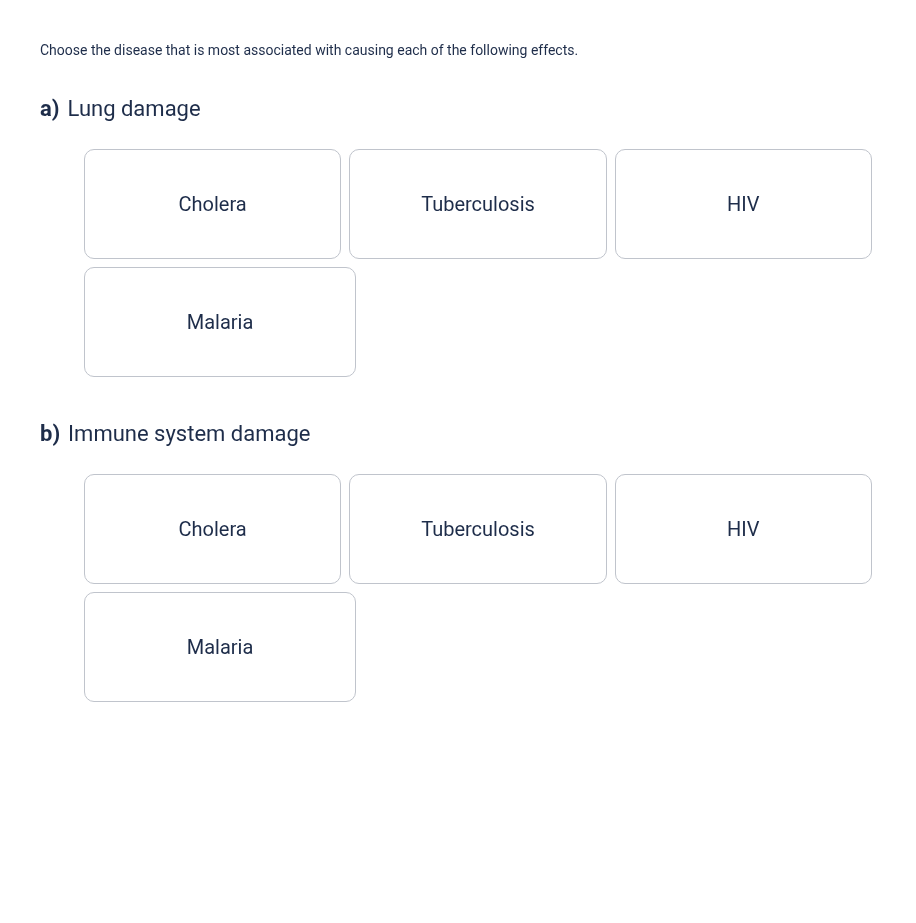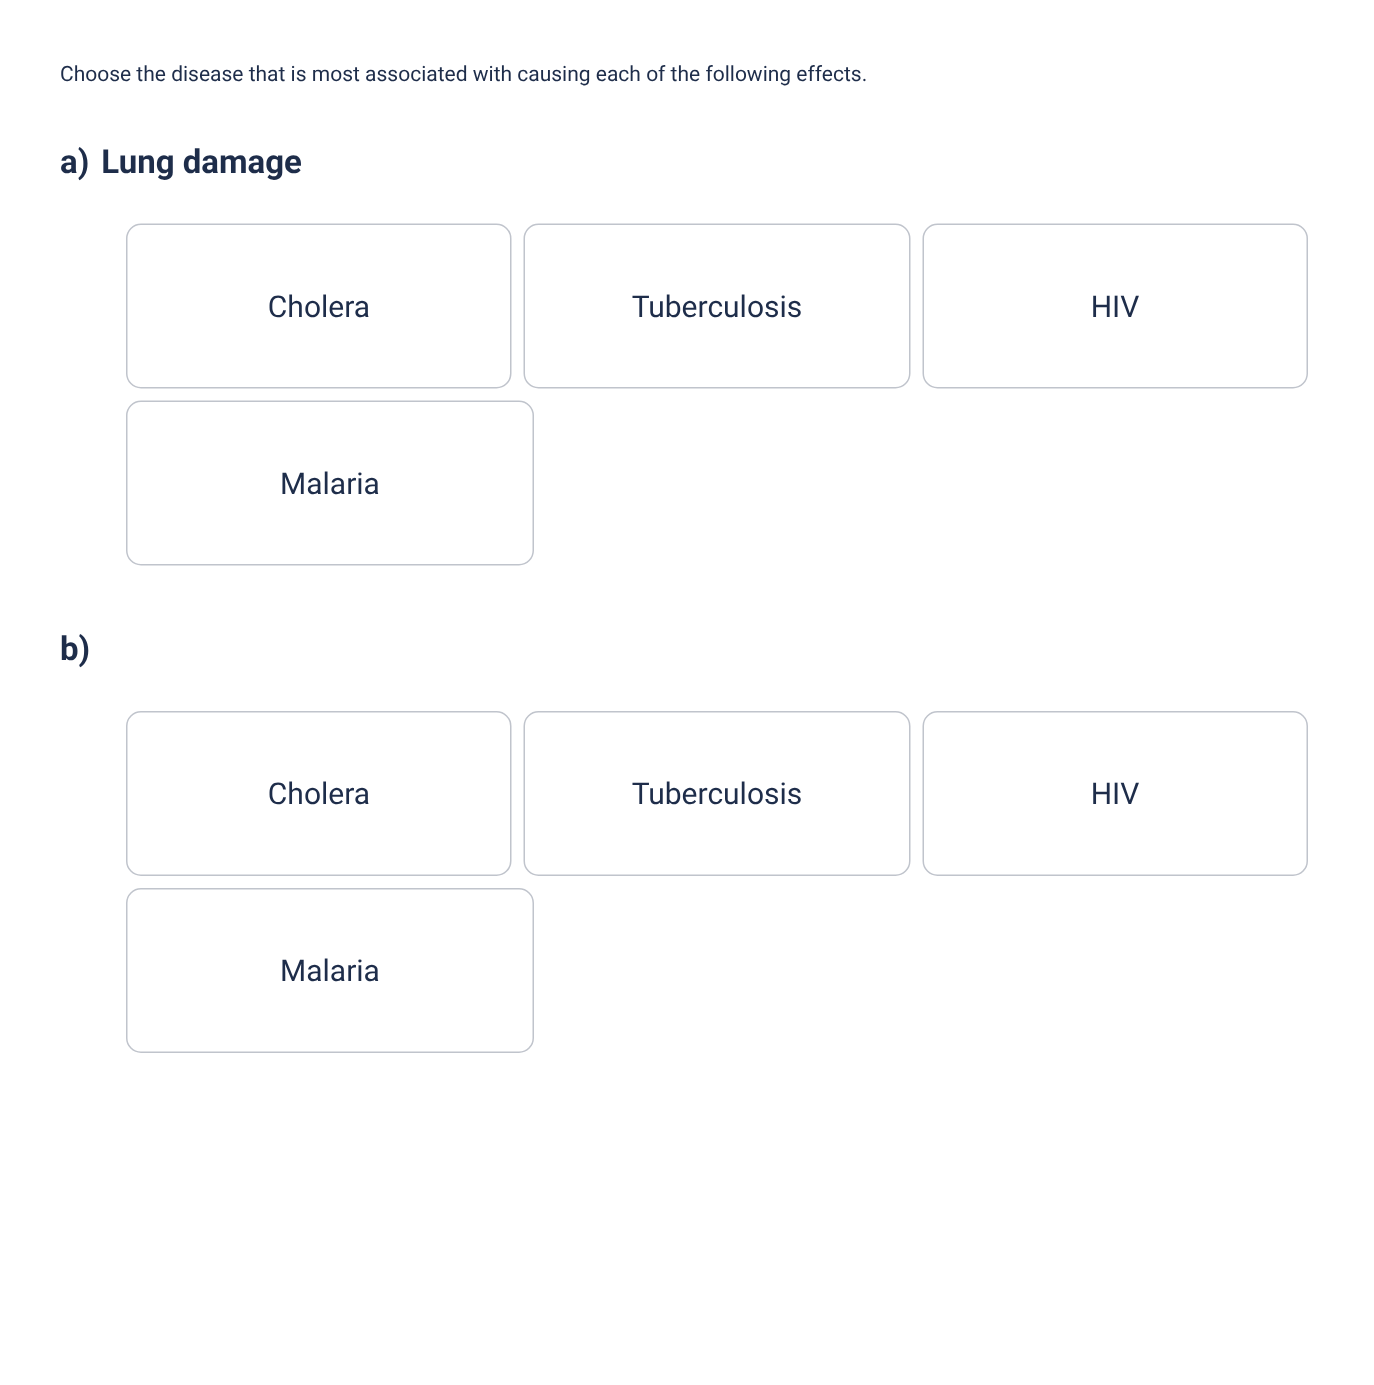--- a/index.html
+++ b/index.html
@@ -35,21 +35,21 @@
       display: flex;
       align-items: baseline;
       gap: 8px;
     }
 
     .section-label {
       font-weight: 700;
     }
 
     .section-title {
-      font-weight: 700;
+      font-weight: 400;
     }
 
     .options-grid {
       display: flex;
       flex-wrap: wrap;
       gap: 0;
       margin-left: 40px;
     }
 
     .options-row {
@@ -96,20 +96,21 @@
           <button class="option-btn">HIV</button>
         </div>
         <div class="options-row">
           <button class="option-btn">Malaria</button>
         </div>
       </div>
     </div>
     <div class="section">
       <div class="section-header">
         <span class="section-label">b)</span>
+        <span class="section-title">Immune system damage</span>
       </div>
       <div class="options-grid">
         <div class="options-row">
           <button class="option-btn">Cholera</button>
           <button class="option-btn">Tuberculosis</button>
           <button class="option-btn">HIV</button>
         </div>
         <div class="options-row">
           <button class="option-btn">Malaria</button>
         </div>

